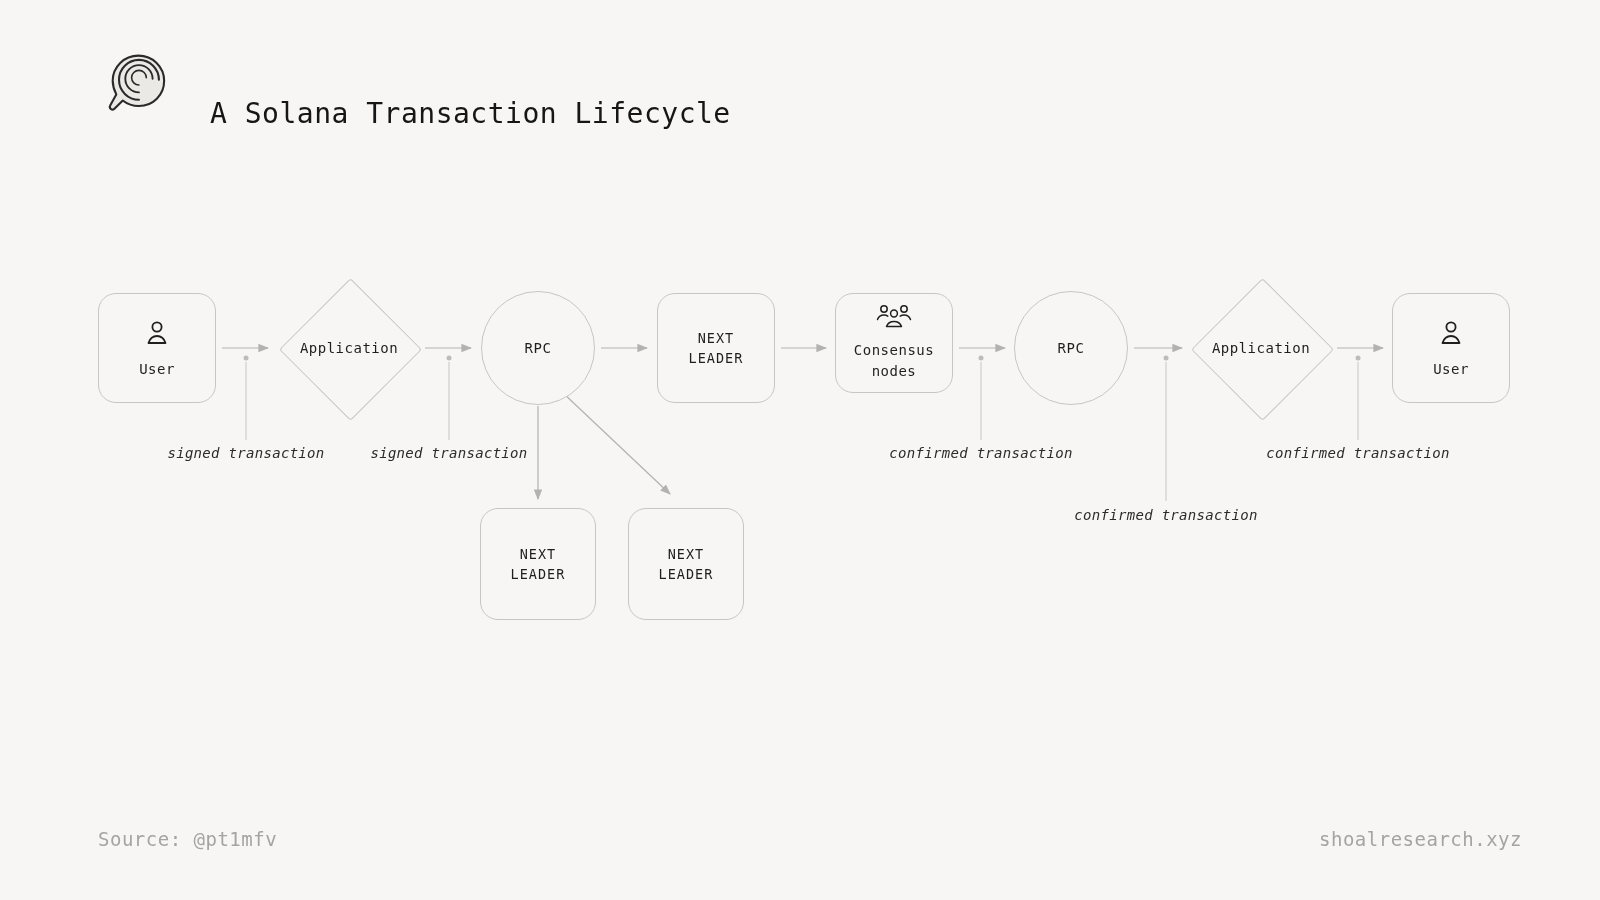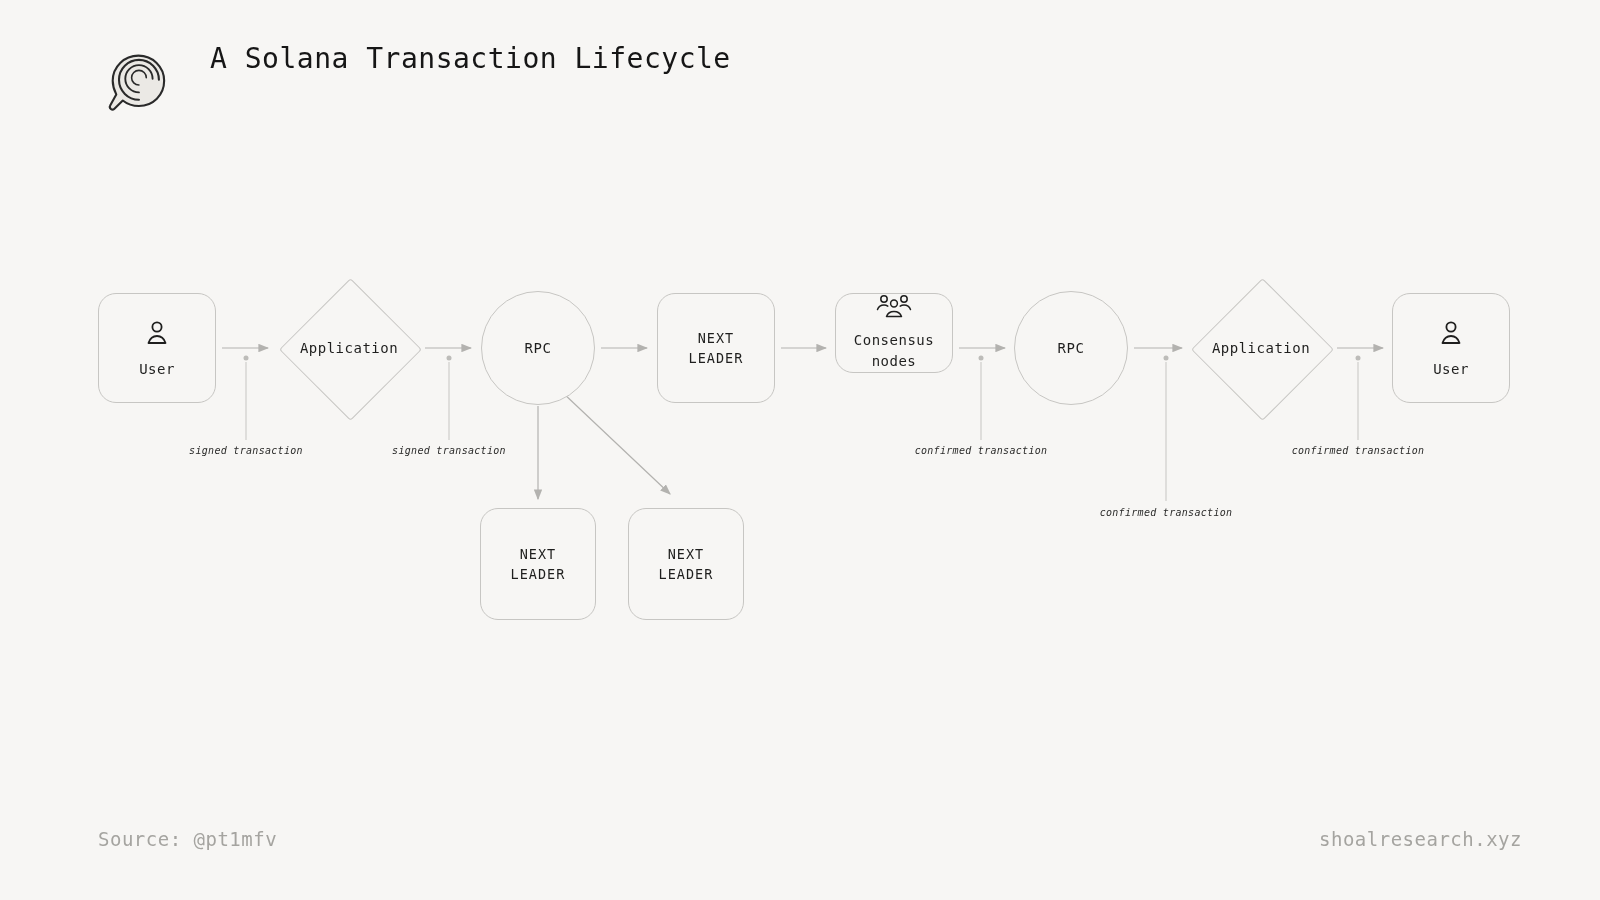--- a/index.html
+++ b/index.html
@@ -1,21 +1,21 @@
 <!DOCTYPE html>
 <html><head>
 <meta charset="utf-8">
 <style>
   html,body{margin:0;padding:0;background:#f7f6f4;}
   .canvas{
     position:relative;width:1600px;height:900px;background:#f7f6f4;
     font-family:"DejaVu Sans Mono","Liberation Mono",monospace;color:#1f1f1e;overflow:hidden;
   }
   .layer{position:absolute;left:0;top:0;pointer-events:none;}
-  .brand{position:absolute;left:98px;top:42px;display:flex;align-items:flex-start;gap:28px;}
+  .brand{position:absolute;left:98px;top:42px;display:flex;align-items:flex-end;gap:28px;}
   .page-title{font-size:28px;letter-spacing:.5px;color:#161616;font-weight:500;}
   .node{
     position:absolute;border:1px solid #c7c6c3;background:#f7f6f4;box-sizing:border-box;
     display:flex;flex-direction:column;align-items:center;justify-content:center;gap:5px;
   }
   .rounded{border-radius:18px;}
   .circle{border-radius:50%;align-items:center;}
   .node-label{
     font-size:14px;line-height:1.5;text-align:center;white-space:pre-line;
     letter-spacing:.5px;color:#1f1f1e;
@@ -24,21 +24,21 @@
   .diamond-wrap{position:absolute;width:140px;height:140px;}
   .diamond-shape{
     position:absolute;left:20.5px;top:20.5px;width:99px;height:99px;
     transform:rotate(45deg);border:1px solid #c7c6c3;background:#f7f6f4;border-radius:3px;
   }
   .diamond-label{
     position:absolute;inset:0;display:flex;align-items:center;justify-content:center;
     font-size:14px;letter-spacing:.5px;
   }
   .flow-label{
-    position:absolute;transform:translateX(-50%);font-style:italic;font-size:10px;
+    position:absolute;transform:translateX(-50%);font-style:italic;font-size:14px;
     color:#2b2b2a;white-space:nowrap;letter-spacing:.3px;
   }
   .footer-text{position:absolute;top:828px;font-size:19px;color:#a5a4a0;letter-spacing:.5px;}
   .footer-left{left:98px;}
   .footer-right{right:78px;}
 </style>
 </head>
 <body>
 
 <div class="canvas">
@@ -105,21 +105,21 @@
 
   <div class="node circle" style="left:481px;top:291px;width:114px;height:114px;">
     <span class="node-label">RPC</span>
   </div>
 
   <div class="node rounded" style="left:657px;top:293px;width:118px;height:110px;">
     <span class="node-label caps">NEXT
 LEADER</span>
   </div>
 
-  <div class="node rounded" style="left:835px;top:293px;width:118px;height:80px;justify-content:center;">
+  <div class="node rounded" style="left:835px;top:293px;width:118px;height:100px;justify-content:center;">
     <span>
       <svg width="46" height="27" viewBox="0 0 46 27" fill="none" stroke="#1f1f1e" stroke-width="1.5" stroke-linecap="round" stroke-linejoin="round">
         <circle cx="13" cy="5" r="3.2"></circle>
         <path d="M6.5 15.5c1.1-2.9 3.4-4.4 6.5-4.4 1.4 0 2.7.3 3.8 1"></path>
         <circle cx="33" cy="5" r="3.2"></circle>
         <path d="M39.5 15.5c-1.1-2.9-3.4-4.4-6.5-4.4-1.4 0-2.7.3-3.8 1"></path>
         <circle cx="23" cy="9.5" r="3.4"></circle>
         <path d="M15.5 22.5c1.2-3.2 3.9-5 7.5-5s6.3 1.8 7.5 5z"></path>
       </svg>
     </span>

